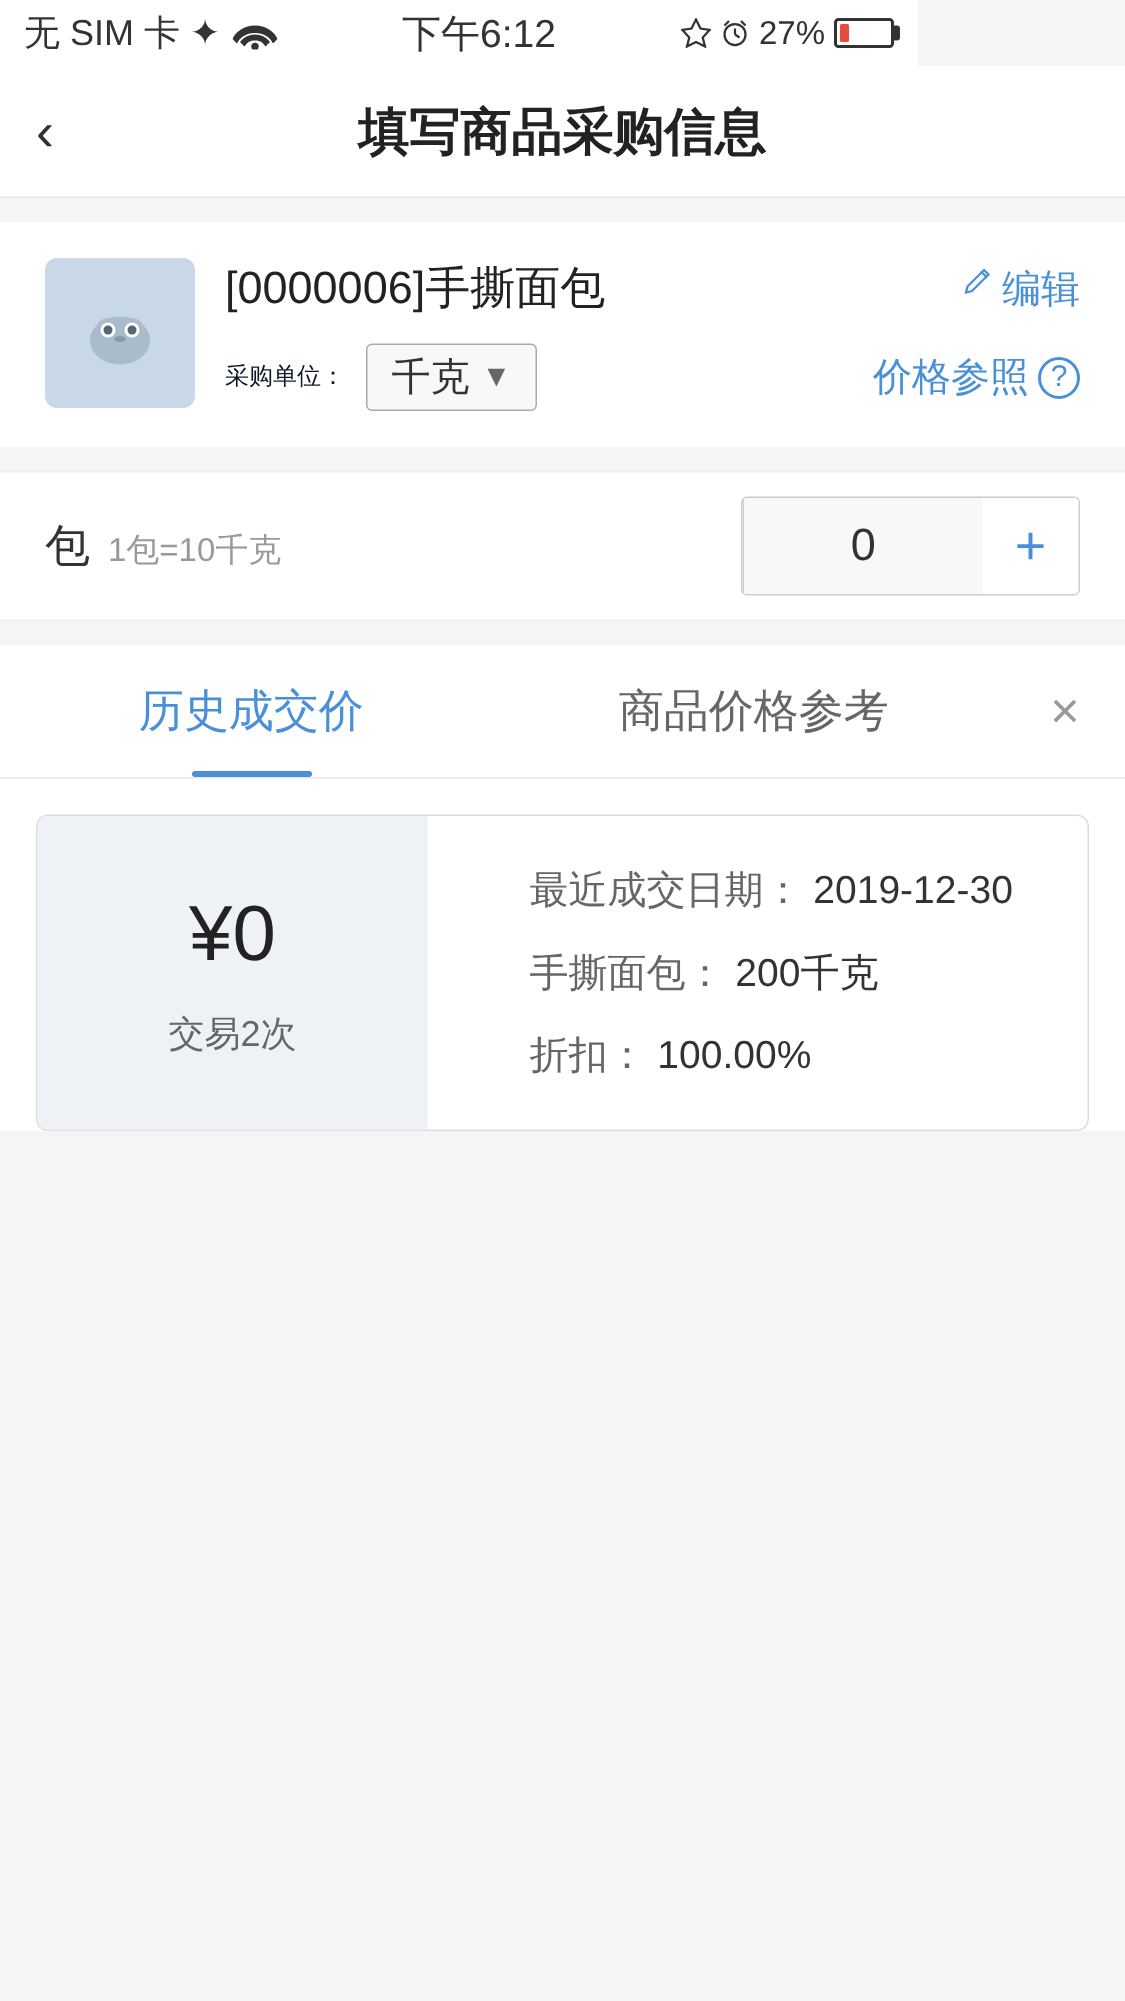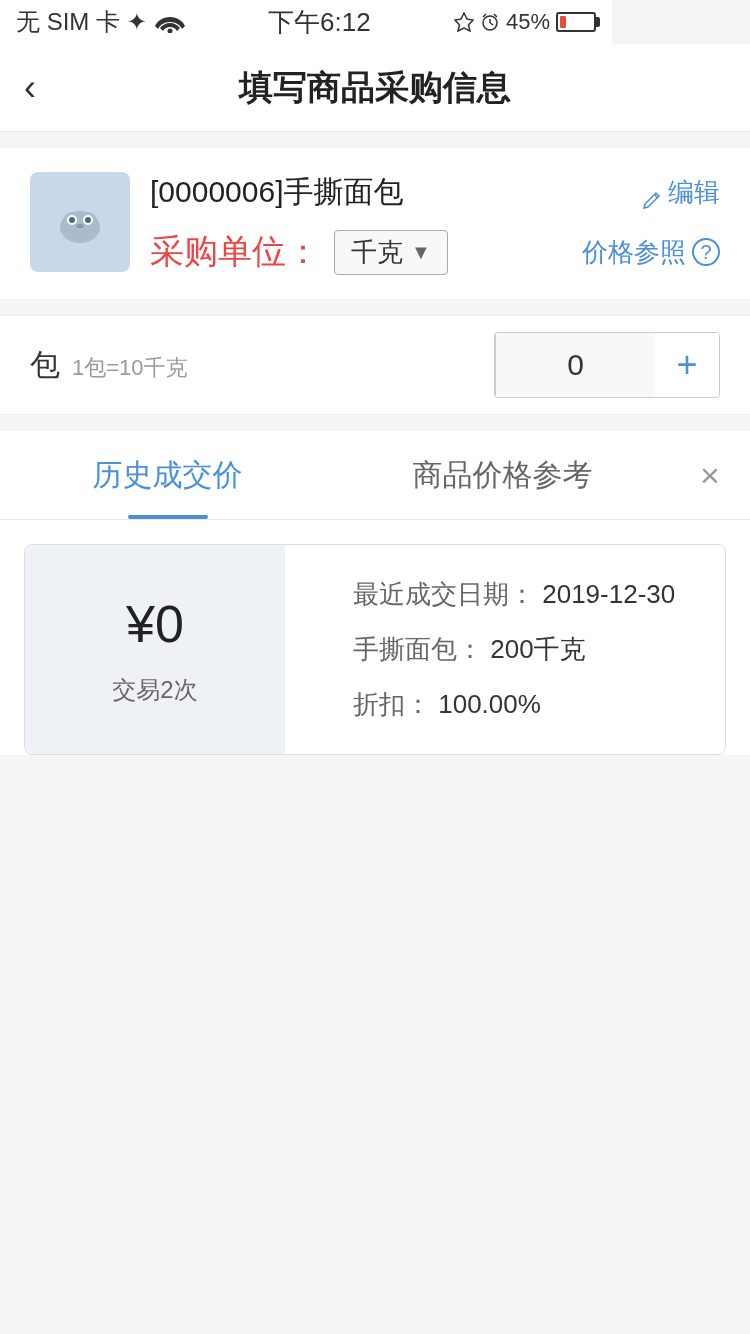--- a/index.html
+++ b/index.html
@@ -126,32 +126,32 @@
     }
     .product-name {
       font-size: 30px;
       color: #222;
       font-weight: 500;
     }
     .edit-btn {
       color: #4a90d9;
       font-size: 26px;
       display: flex;
-      align-items: flex-end;
+      align-items: flex-start;
       gap: 4px;
       cursor: pointer;
     }
     .unit-row {
       display: flex;
       align-items: center;
       justify-content: space-between;
     }
     .unit-label {
-      font-size: 34px;
-      color: #ef4444;
+      font-size: 16px;
+      color: #0f172a;
     }
     .unit-select {
       border: 1px solid #aaa;
       border-radius: 4px;
       padding: 4px 16px;
       font-size: 26px;
       color: #333;
       background: #f8f8f8;
       display: flex;
       align-items: center;
@@ -350,21 +350,21 @@
     <svg width="20" height="20" viewBox="0 0 20 20">
       <path d="M10 1 L13 7 L19 8 L14.5 13 L16 19 L10 16 L4 19 L5.5 13 L1 8 L7 7 Z" fill="none" stroke="#333" stroke-width="1.5"></path>
     </svg>
     <svg width="20" height="20" viewBox="0 0 20 20">
       <circle cx="10" cy="11" r="7" fill="none" stroke="#333" stroke-width="1.5"></circle>
       <line x1="10" y1="7" x2="10" y2="11" stroke="#333" stroke-width="1.5"></line>
       <line x1="10" y1="11" x2="13" y2="13" stroke="#333" stroke-width="1.5"></line>
       <line x1="6" y1="2" x2="3" y2="5" stroke="#333" stroke-width="1.5"></line>
       <line x1="14" y1="2" x2="17" y2="5" stroke="#333" stroke-width="1.5"></line>
     </svg>
-    <span>45%</span>
+    <span>27%</span>
     <div class="battery">
       <div class="battery-fill"></div>
     </div>
   </div>
 </div>
 
 <div class="nav-bar">
   <div class="nav-back">‹</div>
   <div class="nav-title">填写商品采购信息</div>
 </div>

